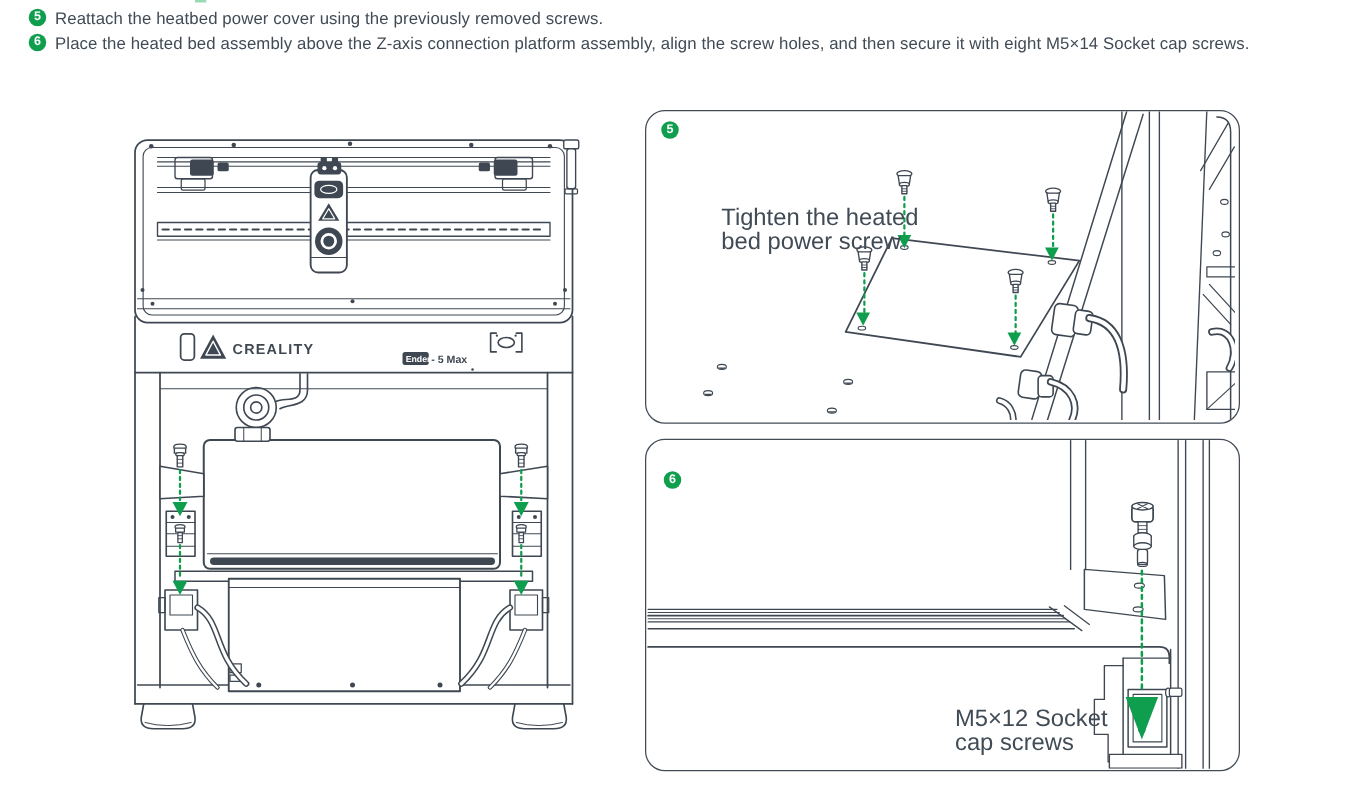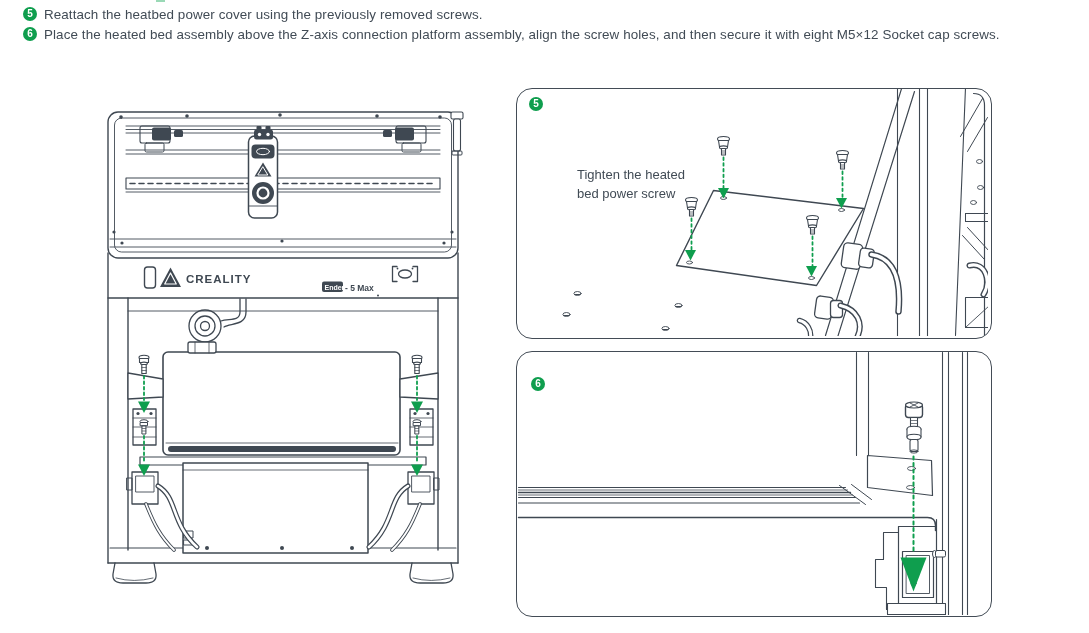--- a/index.html
+++ b/index.html
@@ -10,40 +10,40 @@
   .instr-row{display:flex;align-items:flex-start;margin-bottom:4px;}
   .badge{width:14px;height:14px;border-radius:50%;background:#0f9e4e;color:#fff;
          font-size:10px;font-weight:bold;display:flex;align-items:center;
          justify-content:center;flex:0 0 14px;margin-top:1px;line-height:1;}
   .instr-text{margin-left:7px;font-size:13.4px;color:#414b55;white-space:nowrap;
               letter-spacing:.1px;padding-top:1px;text-align:center;}
   .panel{position:absolute;border:1.6px solid #434c56;border-radius:16px;
          background:#fff;box-sizing:border-box;overflow:hidden;}
   .panel svg{position:absolute;left:0;top:0;}
   .panel .badge{position:absolute;}
-  .plabel{position:absolute;font-size:13px;color:#414b55;line-height:19px;}
+  .plabel{position:absolute;font-size:19px;color:#414b55;line-height:19px;}
   #panel5{left:516px;top:88px;width:476px;height:251px;}
   #panel6{left:516px;top:351px;width:476px;height:266px;}
   #printer-svg{position:absolute;left:88px;top:98px;}
 </style>
 </head>
 <body>
 
 <div class="page">
 
   <div class="artifact"></div>
 
   <div class="instr">
     <div class="instr-row">
       <span class="badge">5</span>
       <span class="instr-text">Reattach the heatbed power cover using the previously removed screws.</span>
     </div>
     <div class="instr-row">
       <span class="badge">6</span>
-      <span class="instr-text">Place the heated bed assembly above the Z-axis connection platform assembly, align the screw holes, and then secure it with eight M5×12 Socket cap screws.</span>
+      <span class="instr-text">Place the heated bed assembly above the Z-axis connection platform assembly, align the screw holes, and then secure it with eight M5×14 Socket cap screws.</span>
     </div>
   </div>
 
   <svg id="printer-svg" width="390" height="502" viewBox="88 98 390 502">
     <g stroke="#3f4852" fill="none" stroke-width="1.4" stroke-linejoin="round" stroke-linecap="round">
 
       <g>
         <rect x="108" y="112" width="350" height="146" rx="10"></rect>
         <rect x="114.5" y="118" width="337" height="134" rx="7" stroke-width="0.9"></rect>
         <path d="M110 239 H456 M110 247 H456" stroke-width="0.9"></path>
@@ -381,15 +381,19 @@
           <ellipse cx="914.5" cy="437.5" rx="7" ry="2.8" fill="#fff" stroke-width="1.1"></ellipse>
           <rect x="910.5" y="440" width="8" height="12" rx="2" fill="#fff" stroke-width="1.1"></rect>
           <ellipse cx="914.5" cy="452" rx="4" ry="1.6" stroke-width="0.9"></ellipse>
         </g>
 
         <path d="M914 457 V552" stroke="#0f9e4e" stroke-width="2" stroke-dasharray="3 3.5"></path>
         <path d="M914 592 L901 558 H927 Z" fill="#0f9e4e" stroke="none"></path>
       </g>
     </svg>
     <span class="badge" style="left:14px;top:24px;">6</span>
+    <div class="plabel" style="left:247px;top:214px;">
+      <div>M5×12 Socket</div>
+      <div>cap screws</div>
+    </div>
   </div>
 
 </div>
 
 </body></html>

